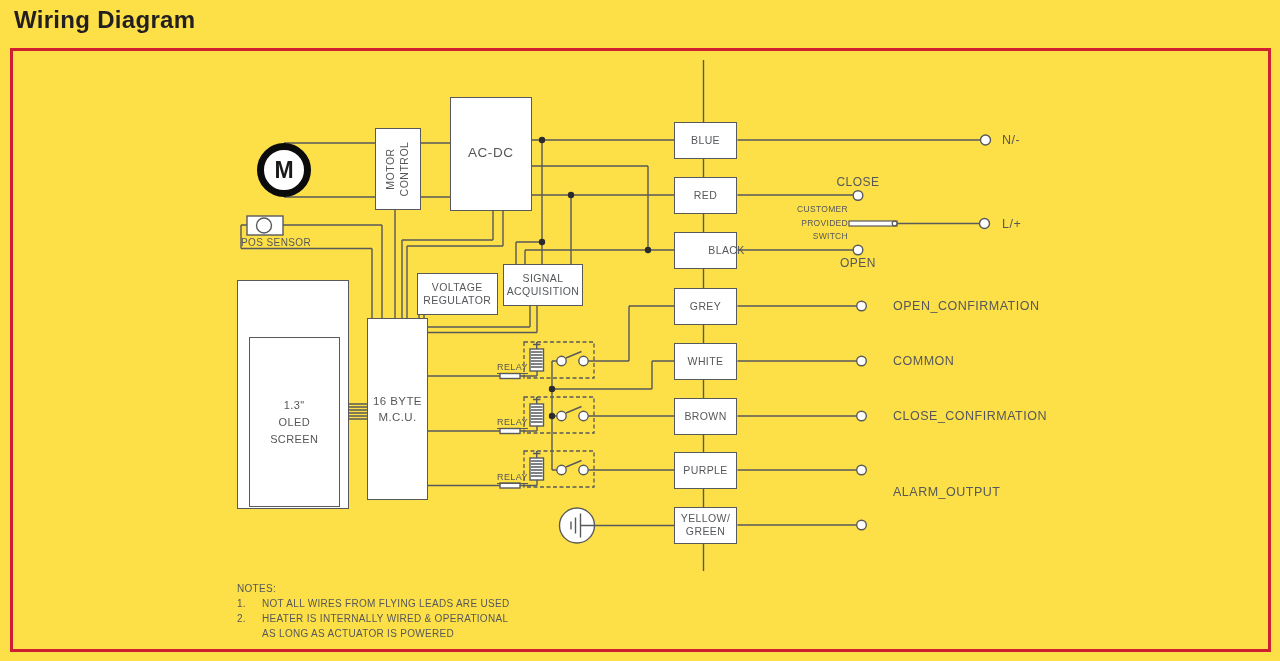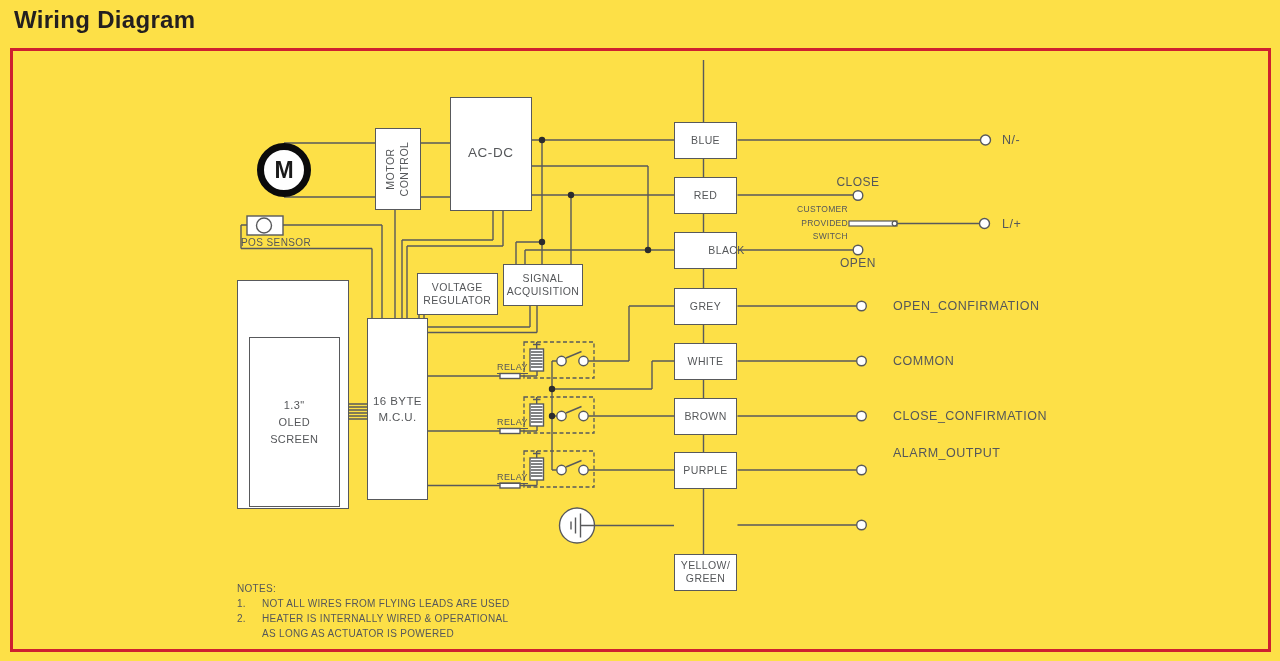--- a/index.html
+++ b/index.html
@@ -256,32 +256,32 @@
     </div>
   <div class="box wirebox" style="top:342.5px;">
     <span>WHITE</span>
     </div>
   <div class="box wirebox" style="top:397.5px;">
     <span>BROWN</span>
     </div>
   <div class="box wirebox" style="top:451.5px;text-align:center;">
     <span>PURPLE</span>
     </div>
-  <div class="box wirebox" style="top:506.5px;margin-top:47px;">
+  <div class="box wirebox" style="top:506.5px;">
     <span>YELLOW/ GREEN</span>
     </div>
 
   <div class="lbl term-lbl center-y" style="left:1002px;top:140px;">N/-</div>
   <div class="lbl term-lbl center-x" style="left:858px;top:175px;font-size:12px;">CLOSE</div>
   <div class="lbl term-lbl center-y" style="left:1002px;top:223.5px;">L/+</div>
   <div class="lbl term-lbl center-x" style="left:858px;top:256px;font-size:12px;">OPEN</div>
   <div class="lbl term-lbl center-y" style="left:893px;top:306px;">OPEN_CONFIRMATION</div>
   <div class="lbl term-lbl center-y" style="left:893px;top:361px;">COMMON</div>
   <div class="lbl term-lbl center-y" style="left:893px;top:416px;">CLOSE_CONFIRMATION</div>
-  <div class="lbl term-lbl center-y" style="left:893px;top:453px;">ALARM_OUTPUT</div>
+  <div class="lbl term-lbl center-y" style="left:893px;top:492px;">ALARM_OUTPUT</div>
 
   <div class="lbl" style="left:768px;top:203px;width:80px;text-align:right;font-size:8.5px;line-height:13.5px;letter-spacing:.3px;">
     <span style="display:block">CUSTOMER</span>
     <span style="display:block">PROVIDED</span>
     <span style="display:block">SWITCH</span>
   </div>
 
   <div id="notes">
     <div>NOTES:</div>
     <div class="note-row">

